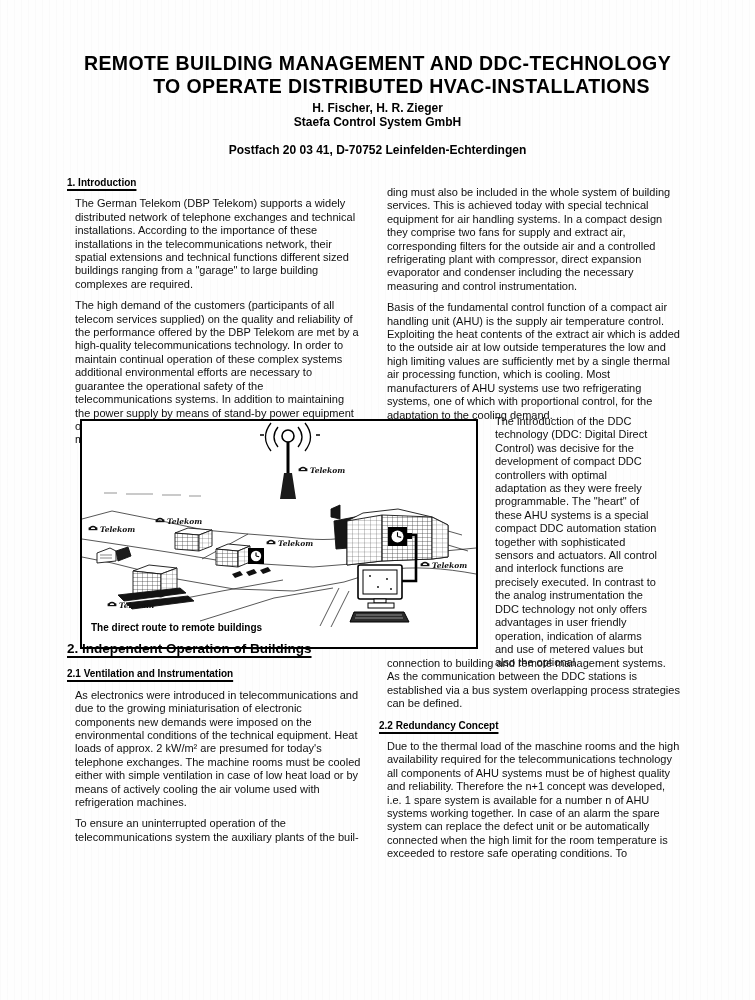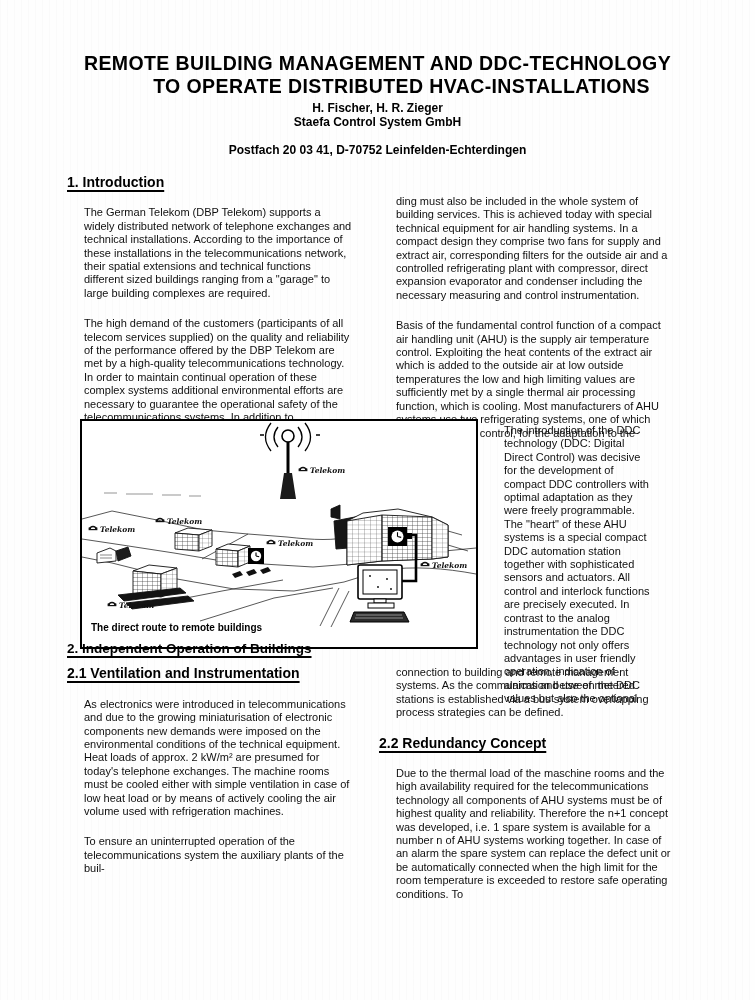--- a/index.html
+++ b/index.html
@@ -14,27 +14,27 @@
   .title{
     position:absolute;left:0;width:755px;text-align:center;
     font-weight:bold;font-size:19.5px;letter-spacing:0.4px;color:#000;
   }
   .byline{
     position:absolute;left:0;width:755px;text-align:center;
     font-weight:bold;font-size:12px;color:#000;
   }
   .col{position:absolute;font-size:11px;line-height:13.4px;}
   .col p{margin:0 0 4px 0;}
-  .col p.tight{margin:17px;}
+  .col p.tight{margin:8px;}
   h2.sec{
     font-size:13.5px;margin:0 0 12px 0;color:#000;
     text-decoration:underline;text-underline-offset:2.5px;text-decoration-thickness:1.5px;
   }
   h3.sec{
-    font-size:14px;margin:0 0 4px 0;color:#000;
+    font-size:10px;margin:0 0 4px 0;color:#000;
     text-decoration:underline;text-underline-offset:2.5px;text-decoration-thickness:1.5px;
   }
   .figure-box{
     position:absolute;left:80px;top:419px;width:394px;height:226px;
     border:2px solid #000;background:#fff;
   }
   .figure-caption{
     position:absolute;left:9px;top:201px;
     font-weight:bold;font-size:10px;color:#000;
   }

